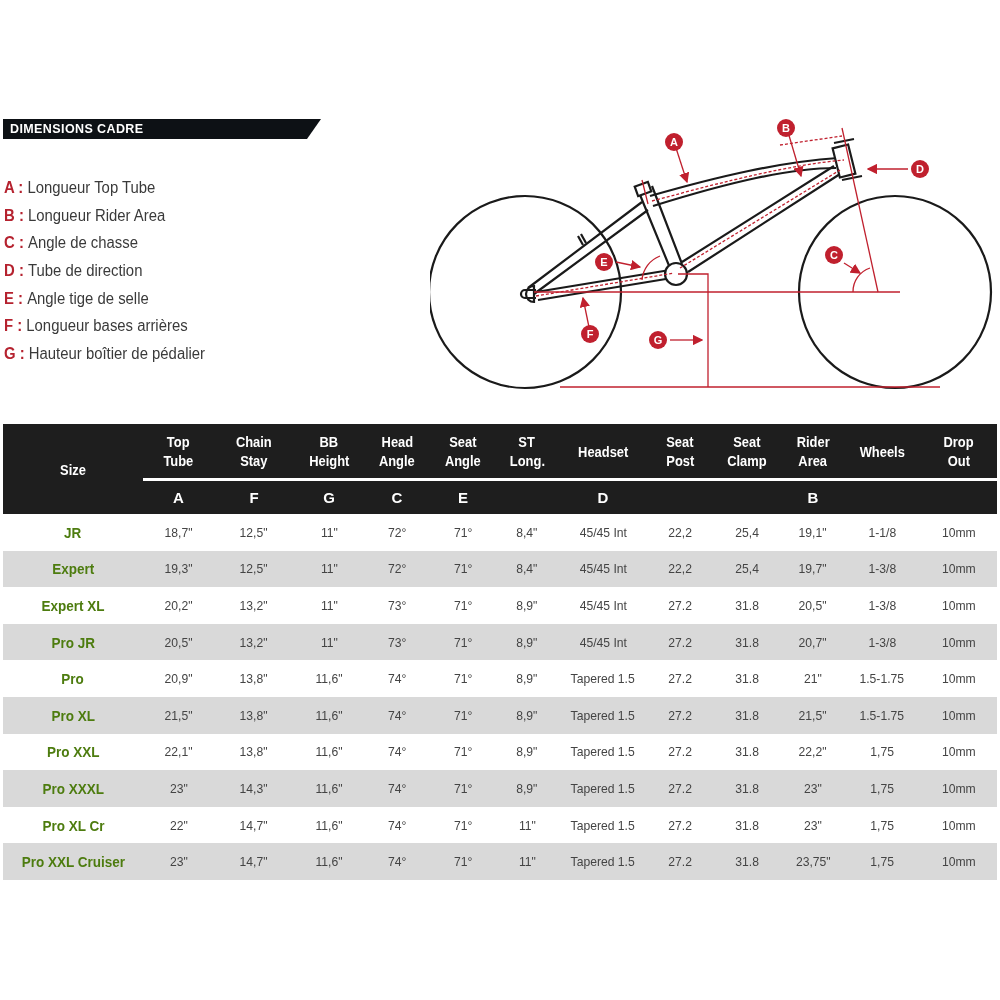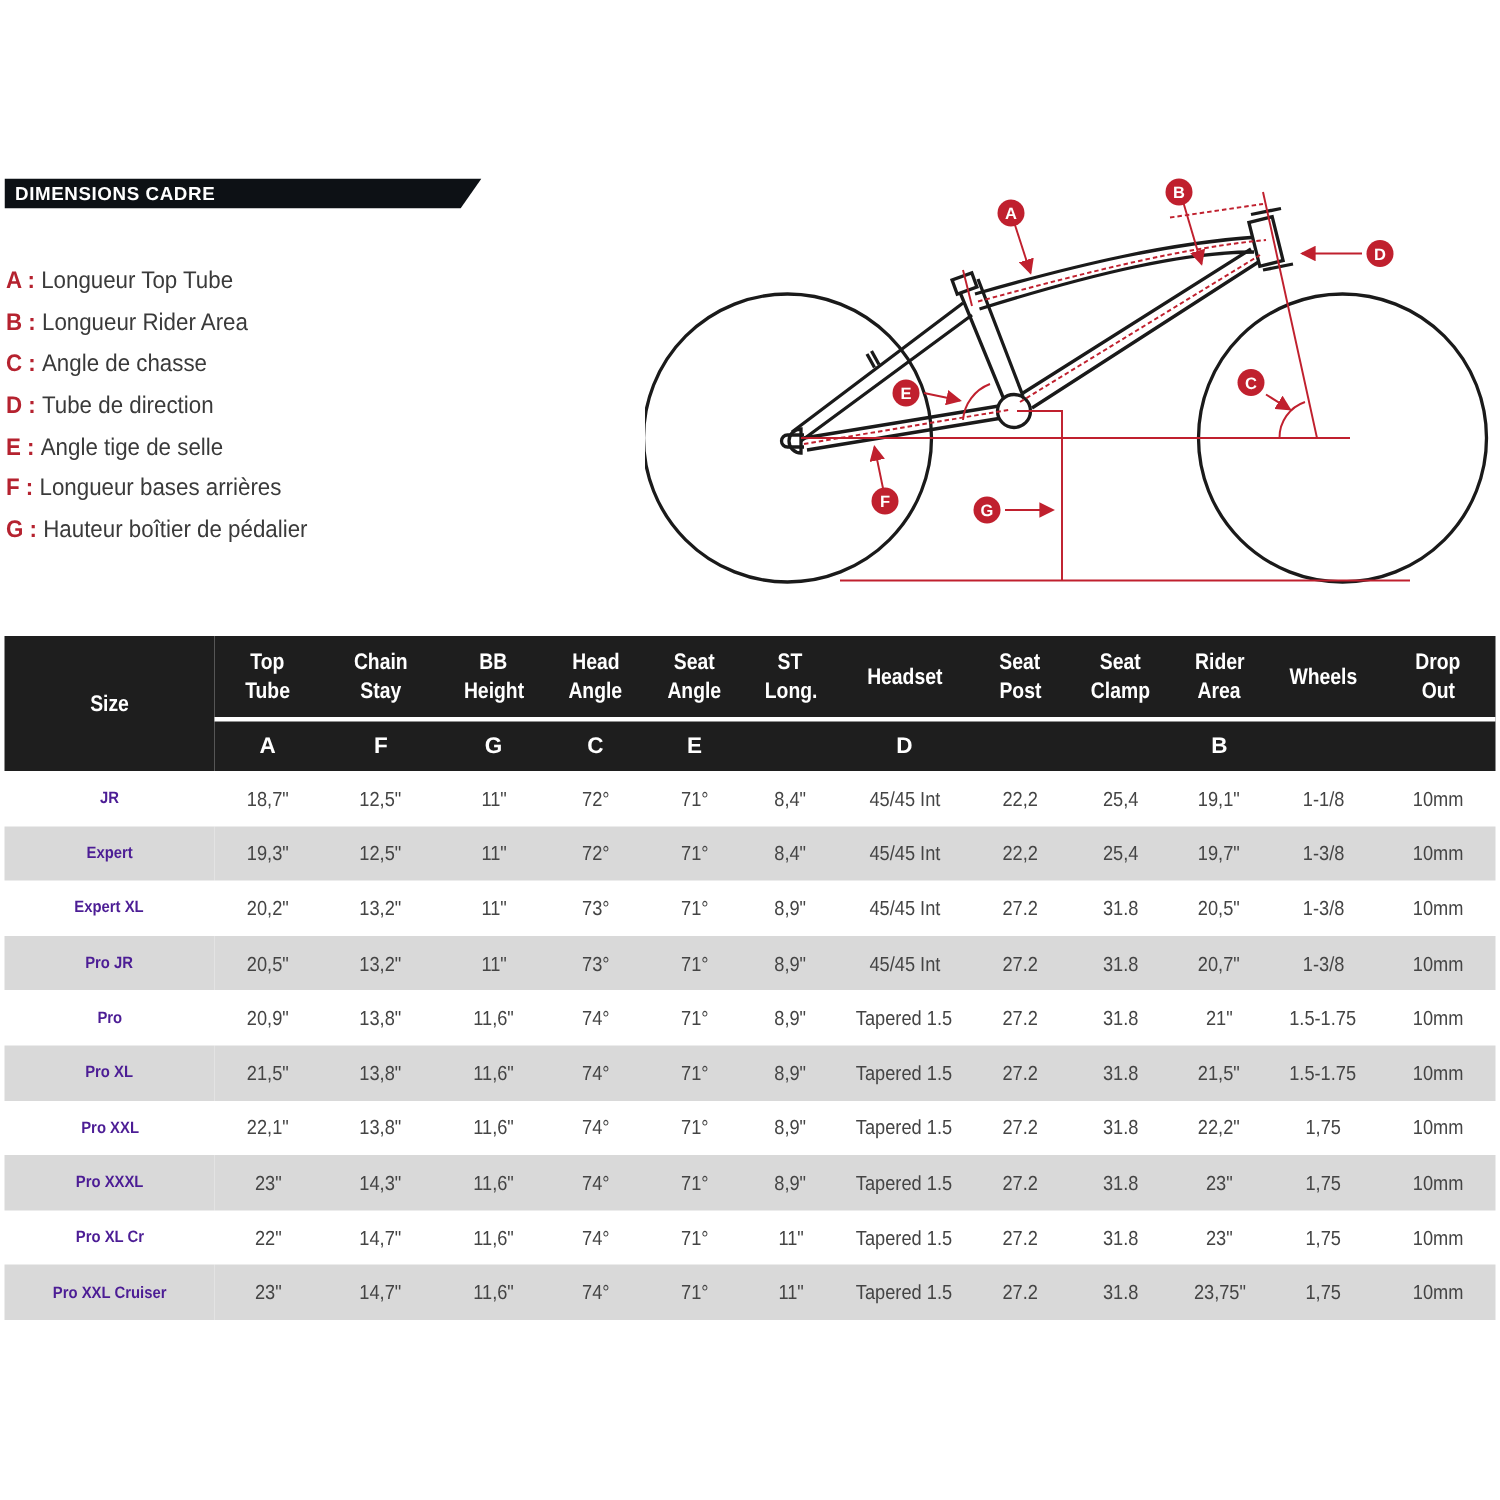--- a/index.html
+++ b/index.html
@@ -25,21 +25,21 @@
   .spec-table { position:absolute; left:3px; top:424px; width:994px; border-collapse:collapse;
                 table-layout:fixed; }
   .spec-table th { background:#1e1e1e; color:#ffffff; font-weight:bold; font-size:15px;
                    line-height:19px; text-align:center; padding:0; }
   .spec-table thead tr.h1 th { height:54px; vertical-align:middle; }
   .spec-table thead tr.h1 th.sub { border-bottom:3px solid #ffffff; }
   .spec-table thead tr.h2 th { height:33px; }
   .spec-table th span.nar { display:inline-block; transform:scaleX(0.86); }
   .spec-table td { height:36.6px; text-align:center; font-size:13.5px; color:#444; padding:0; }
   .spec-table td span.nar { display:inline-block; transform:scaleX(0.9); }
-  .spec-table td.size { font-weight:bold; color:#4c1d95; font-size:11px; }
+  .spec-table td.size { font-weight:bold; color:#4d7c0f; font-size:15px; }
   .spec-table tbody tr:nth-child(even) td { background:#d9d9d9; }
 </style>
 </head>
 <body>
 
 <div class="banner">
   <svg width="318" height="20">
     <polygon points="0,0 318,0 304,20 0,20" fill="#0d1115"></polygon>
   </svg>
   <span class="banner-text">DIMENSIONS CADRE</span>

